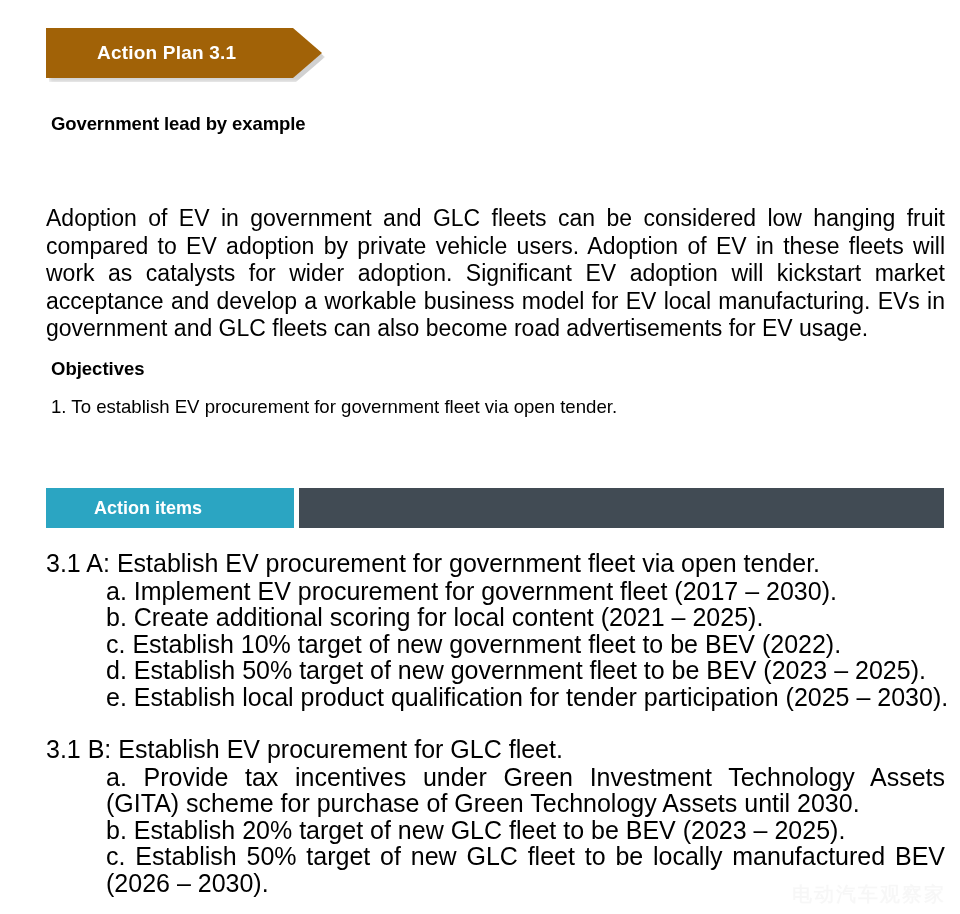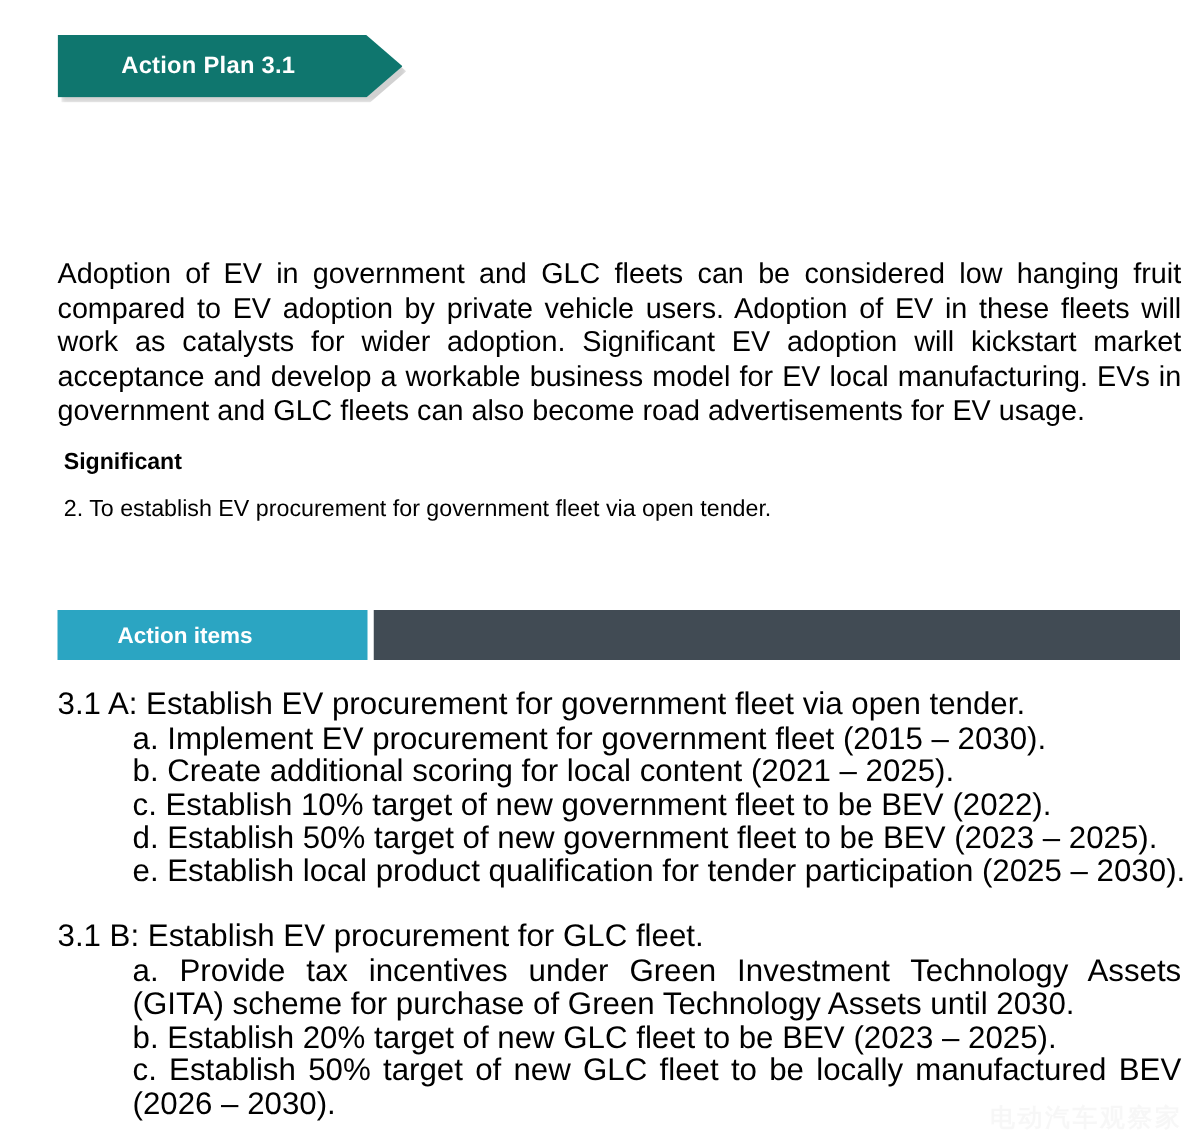--- a/index.html
+++ b/index.html
@@ -41,21 +41,21 @@
     -webkit-clip-path: polygon(0 0, 89.5% 0, 100% 50%, 89.5% 100%, 0 100%);
     clip-path: polygon(0 0, 89.5% 0, 100% 50%, 89.5% 100%, 0 100%);
     filter: blur(2px);
   }
   .banner {
     position: absolute;
     left: 0;
     top: 0;
     width: 276px;
     height: 50px;
-    background: #0f766e;
+    background: #a16207;
     -webkit-clip-path: polygon(0 0, 89.5% 0, 100% 50%, 89.5% 100%, 0 100%);
     clip-path: polygon(0 0, 89.5% 0, 100% 50%, 89.5% 100%, 0 100%);
     display: flex;
     align-items: center;
   }
   .banner-label {
     color: #ffffff;
     font-size: 19px;
     font-weight: bold;
     letter-spacing: 0.2px;
@@ -189,41 +189,42 @@
 
 <div class="page">
 
   <div class="banner-wrap">
     <div class="banner-shadow"></div>
     <div class="banner">
       <span class="banner-label">Action Plan 3.1</span>
     </div>
   </div>
 
+  <div class="section-heading">Government lead by example</div>
 
   <p class="intro">Adoption of EV in government and GLC fleets can be considered low hanging fruit compared to EV adoption by private vehicle users. Adoption of EV in these fleets will work as catalysts for wider adoption. Significant EV adoption will kickstart market acceptance and develop a workable business model for EV local manufacturing. EVs in government and GLC fleets can also become road advertisements for EV usage.</p>
 
-  <div class="objectives-title">Significant</div>
+  <div class="objectives-title">Objectives</div>
   <div class="objectives-list">
-    <div class="obj-line">2. To establish EV procurement for government fleet via open tender.</div>
+    <div class="obj-line">1. To establish EV procurement for government fleet via open tender.</div>
   </div>
 
   <div class="bar-row">
     <div class="bar-teal">
       <span class="bar-teal-label">Action items</span>
     </div>
     <div class="bar-dark"></div>
   </div>
 
   <div class="items">
 
     <div>
       <div class="item-head">3.1 A: Establish EV procurement for government fleet via open tender.</div>
       <div class="sub-list">
-        <div class="sub-item nowrap">a. Implement EV procurement for government fleet (2015 – 2030).</div>
+        <div class="sub-item nowrap">a. Implement EV procurement for government fleet (2017 – 2030).</div>
         <div class="sub-item nowrap">b. Create additional scoring for local content (2021 – 2025).</div>
         <div class="sub-item nowrap">c. Establish 10% target of new government fleet to be BEV (2022).</div>
         <div class="sub-item nowrap">d. Establish 50% target of new government fleet to be BEV (2023 – 2025).</div>
         <div class="sub-item nowrap">e. Establish local product qualification for tender participation (2025 – 2030).</div>
       </div>
     </div>
 
     <div class="block-gap"></div>
 
     <div>

